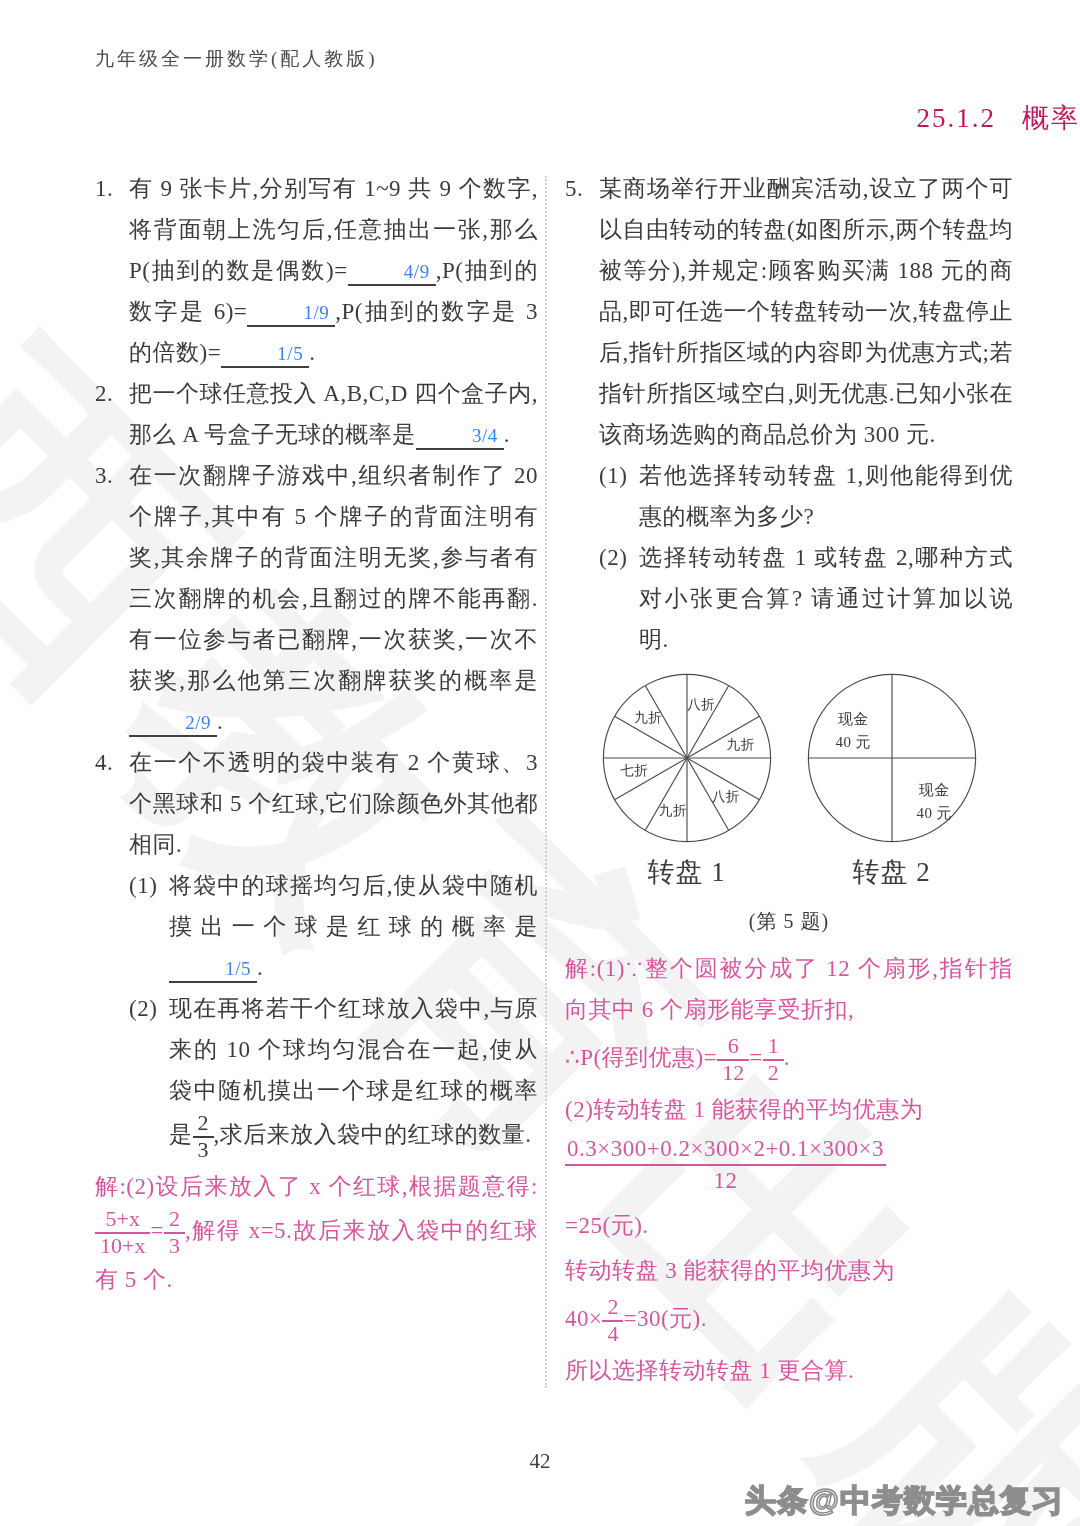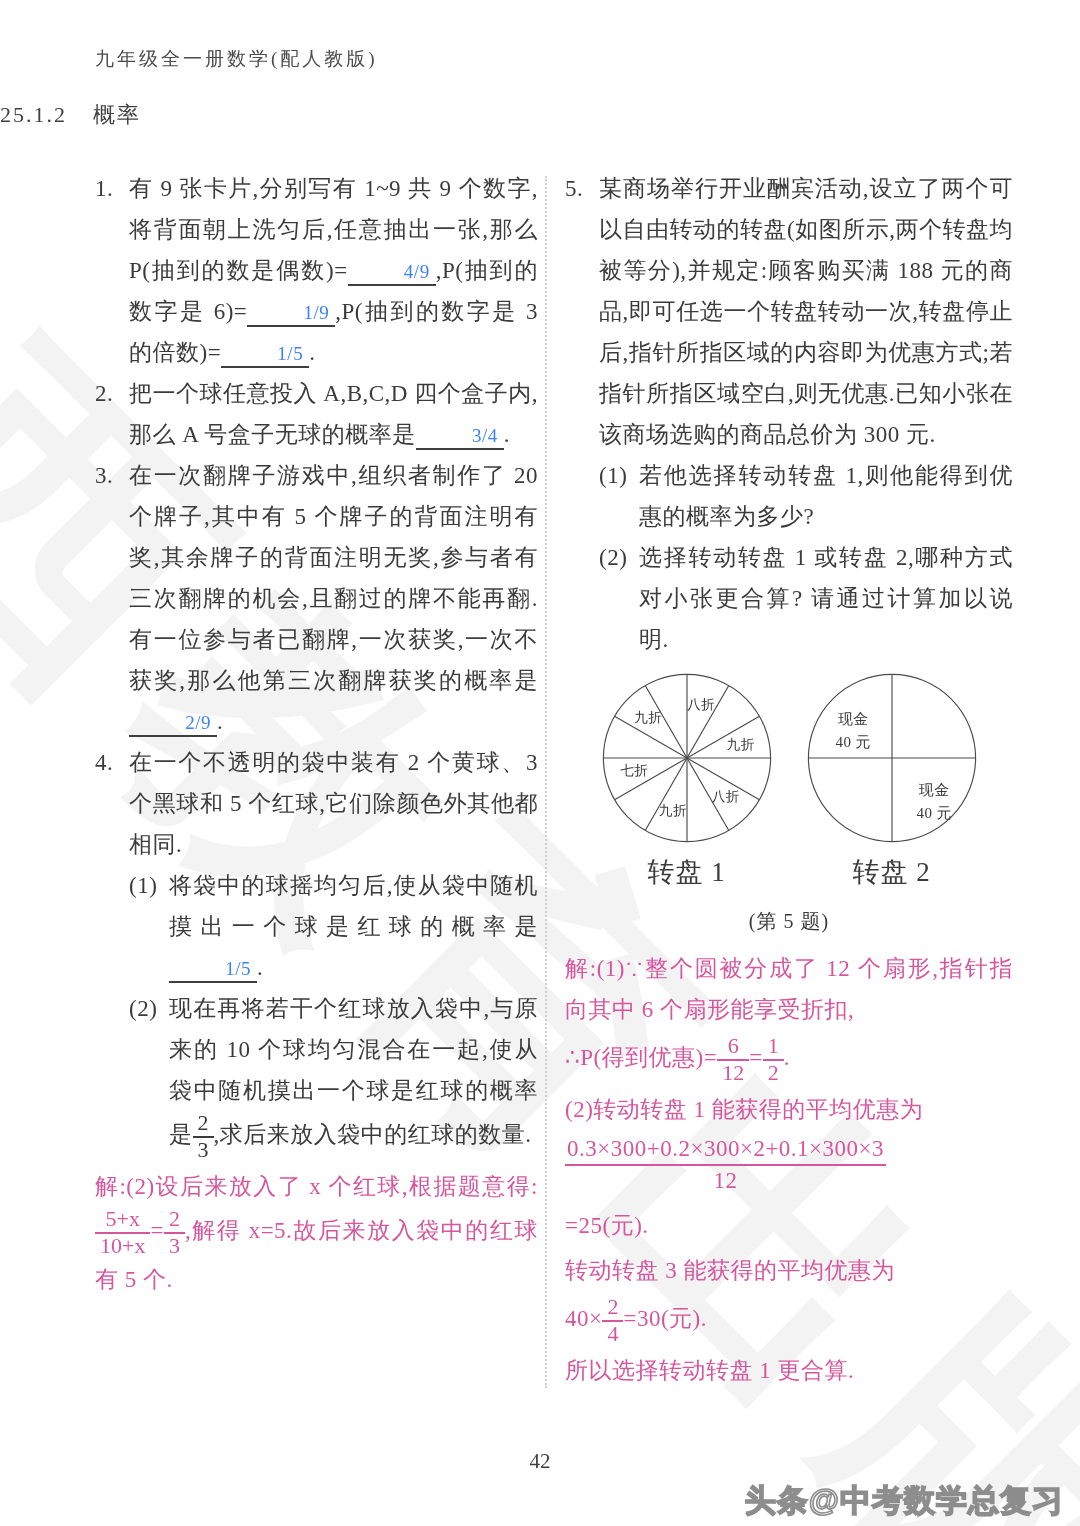--- a/index.html
+++ b/index.html
@@ -23,22 +23,22 @@
     -webkit-text-stroke:1.6px #8d8d8d;
     text-shadow:0 0 1px #9a9a9a;
     letter-spacing:1px;
   }
   
   .page-header{
     position:absolute;left:95px;top:46px;z-index:2;
     font-size:19px;letter-spacing:3px;color:#4c4c4c;
   }
   .page-title{
-    position:absolute;top:100px;left:0;width:100%;text-align:left;z-index:2;
-    font-size:22px;color:#404040;letter-spacing:2px;
+    position:absolute;top:100px;left:0;width:100%;text-align:right;z-index:2;
+    font-size:27px;color:#be185d;letter-spacing:2px;
   }
   .page-title .sec-num{margin-right:26px;}
   
   .divider{
     position:absolute;left:545px;top:176px;height:1212px;width:0;z-index:1;
     border-left:2px dotted #cfcfcf;
   }
   .col{position:absolute;top:168px;z-index:2;font-size:23px;line-height:41px;
        text-align:justify;letter-spacing:0.5px;}
   .col-left{left:95px;width:443px;}

